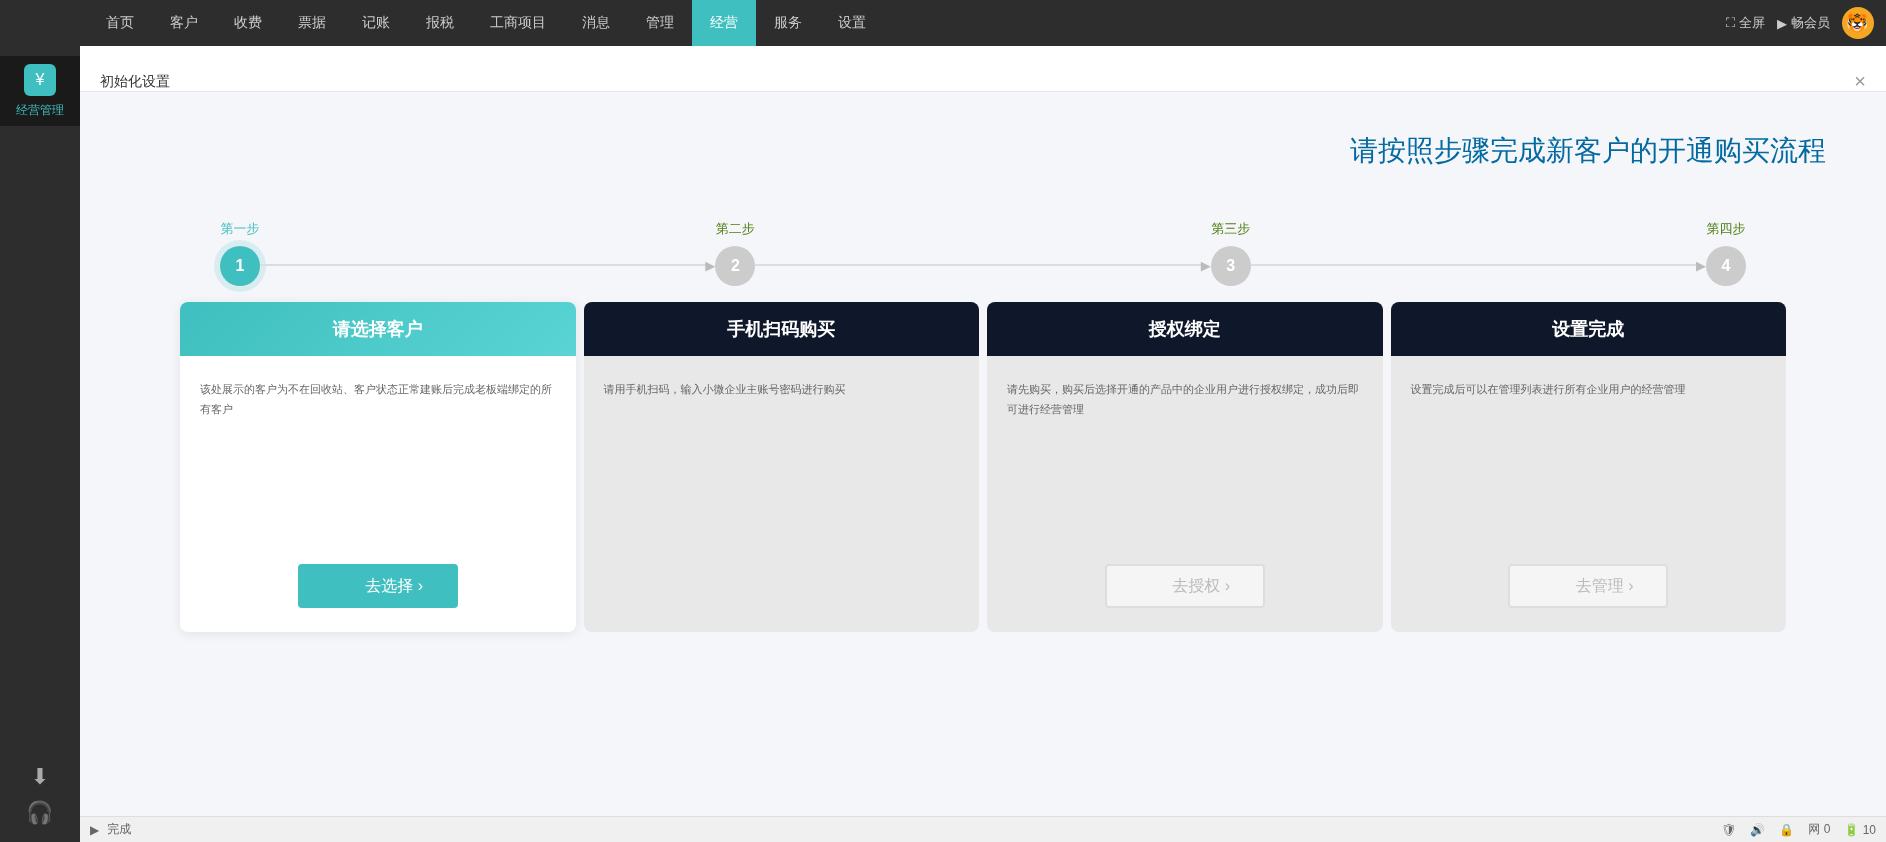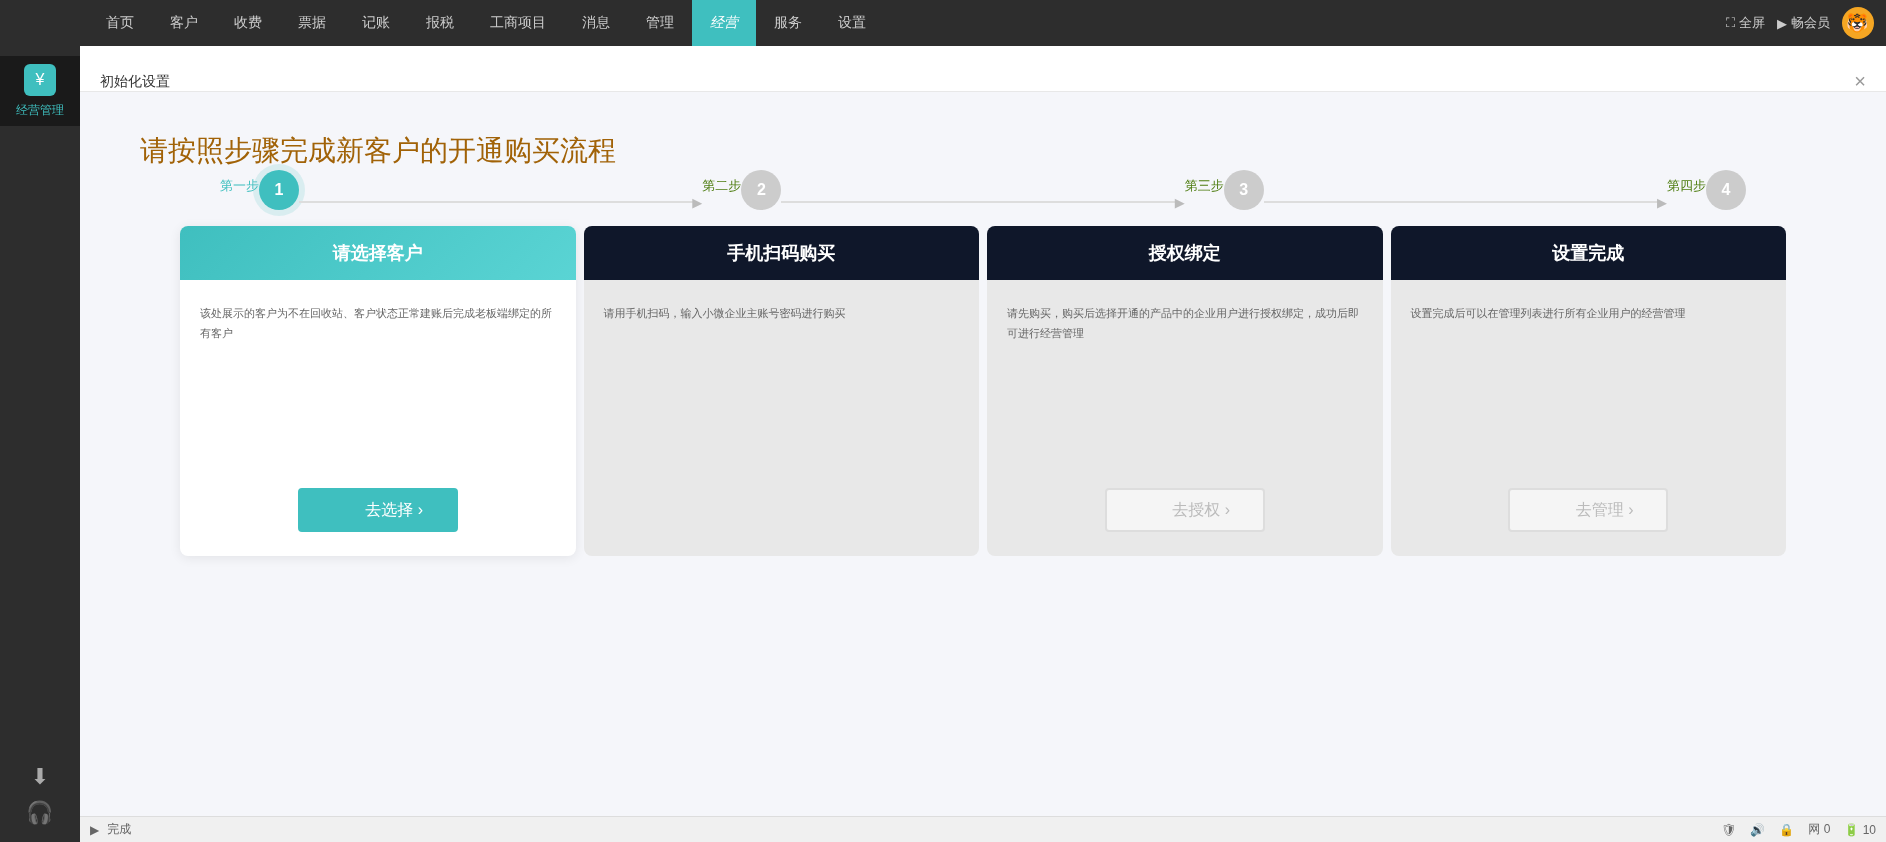--- a/index.html
+++ b/index.html
@@ -21,21 +21,20 @@
       padding: 0 18px;
       height: 46px;
       display: flex;
       align-items: center;
       cursor: pointer;
       white-space: nowrap;
     }
     .top-nav-item.active {
       background: #3fbfbf;
       color: #fff;
-      font-style: italic;
     }
     .top-nav-right {
       margin-left: auto;
       display: flex;
       align-items: center;
       padding-right: 12px;
       gap: 12px;
     }
     .top-nav-right-item {
       color: #ccc;
@@ -140,36 +139,37 @@
     }
 
     
     .page-body {
       padding: 40px 60px 30px;
       height: calc(100% - 46px);
       overflow-y: auto;
     }
 
     .page-heading {
-      text-align: left;
+      text-align: right;
       font-size: 28px;
-      color: #a16207;
+      color: #0369a1;
+      margin-bottom: 50px;
       font-weight: normal;
     }
 
     
     .steps-wrapper {
       display: flex;
       align-items: center;
       padding: 0 80px;
       margin-bottom: 16px;
     }
     .step-item {
       display: flex;
-      flex-direction: row;
+      flex-direction: column;
       align-items: center;
     }
     .step-item .label {
       font-size: 13px;
       color: #4d7c0f;
       margin-bottom: 8px;
     }
     .step-item .label.cur { color: #3fbfbf; }
     .step-item .num-circle {
       width: 40px;

